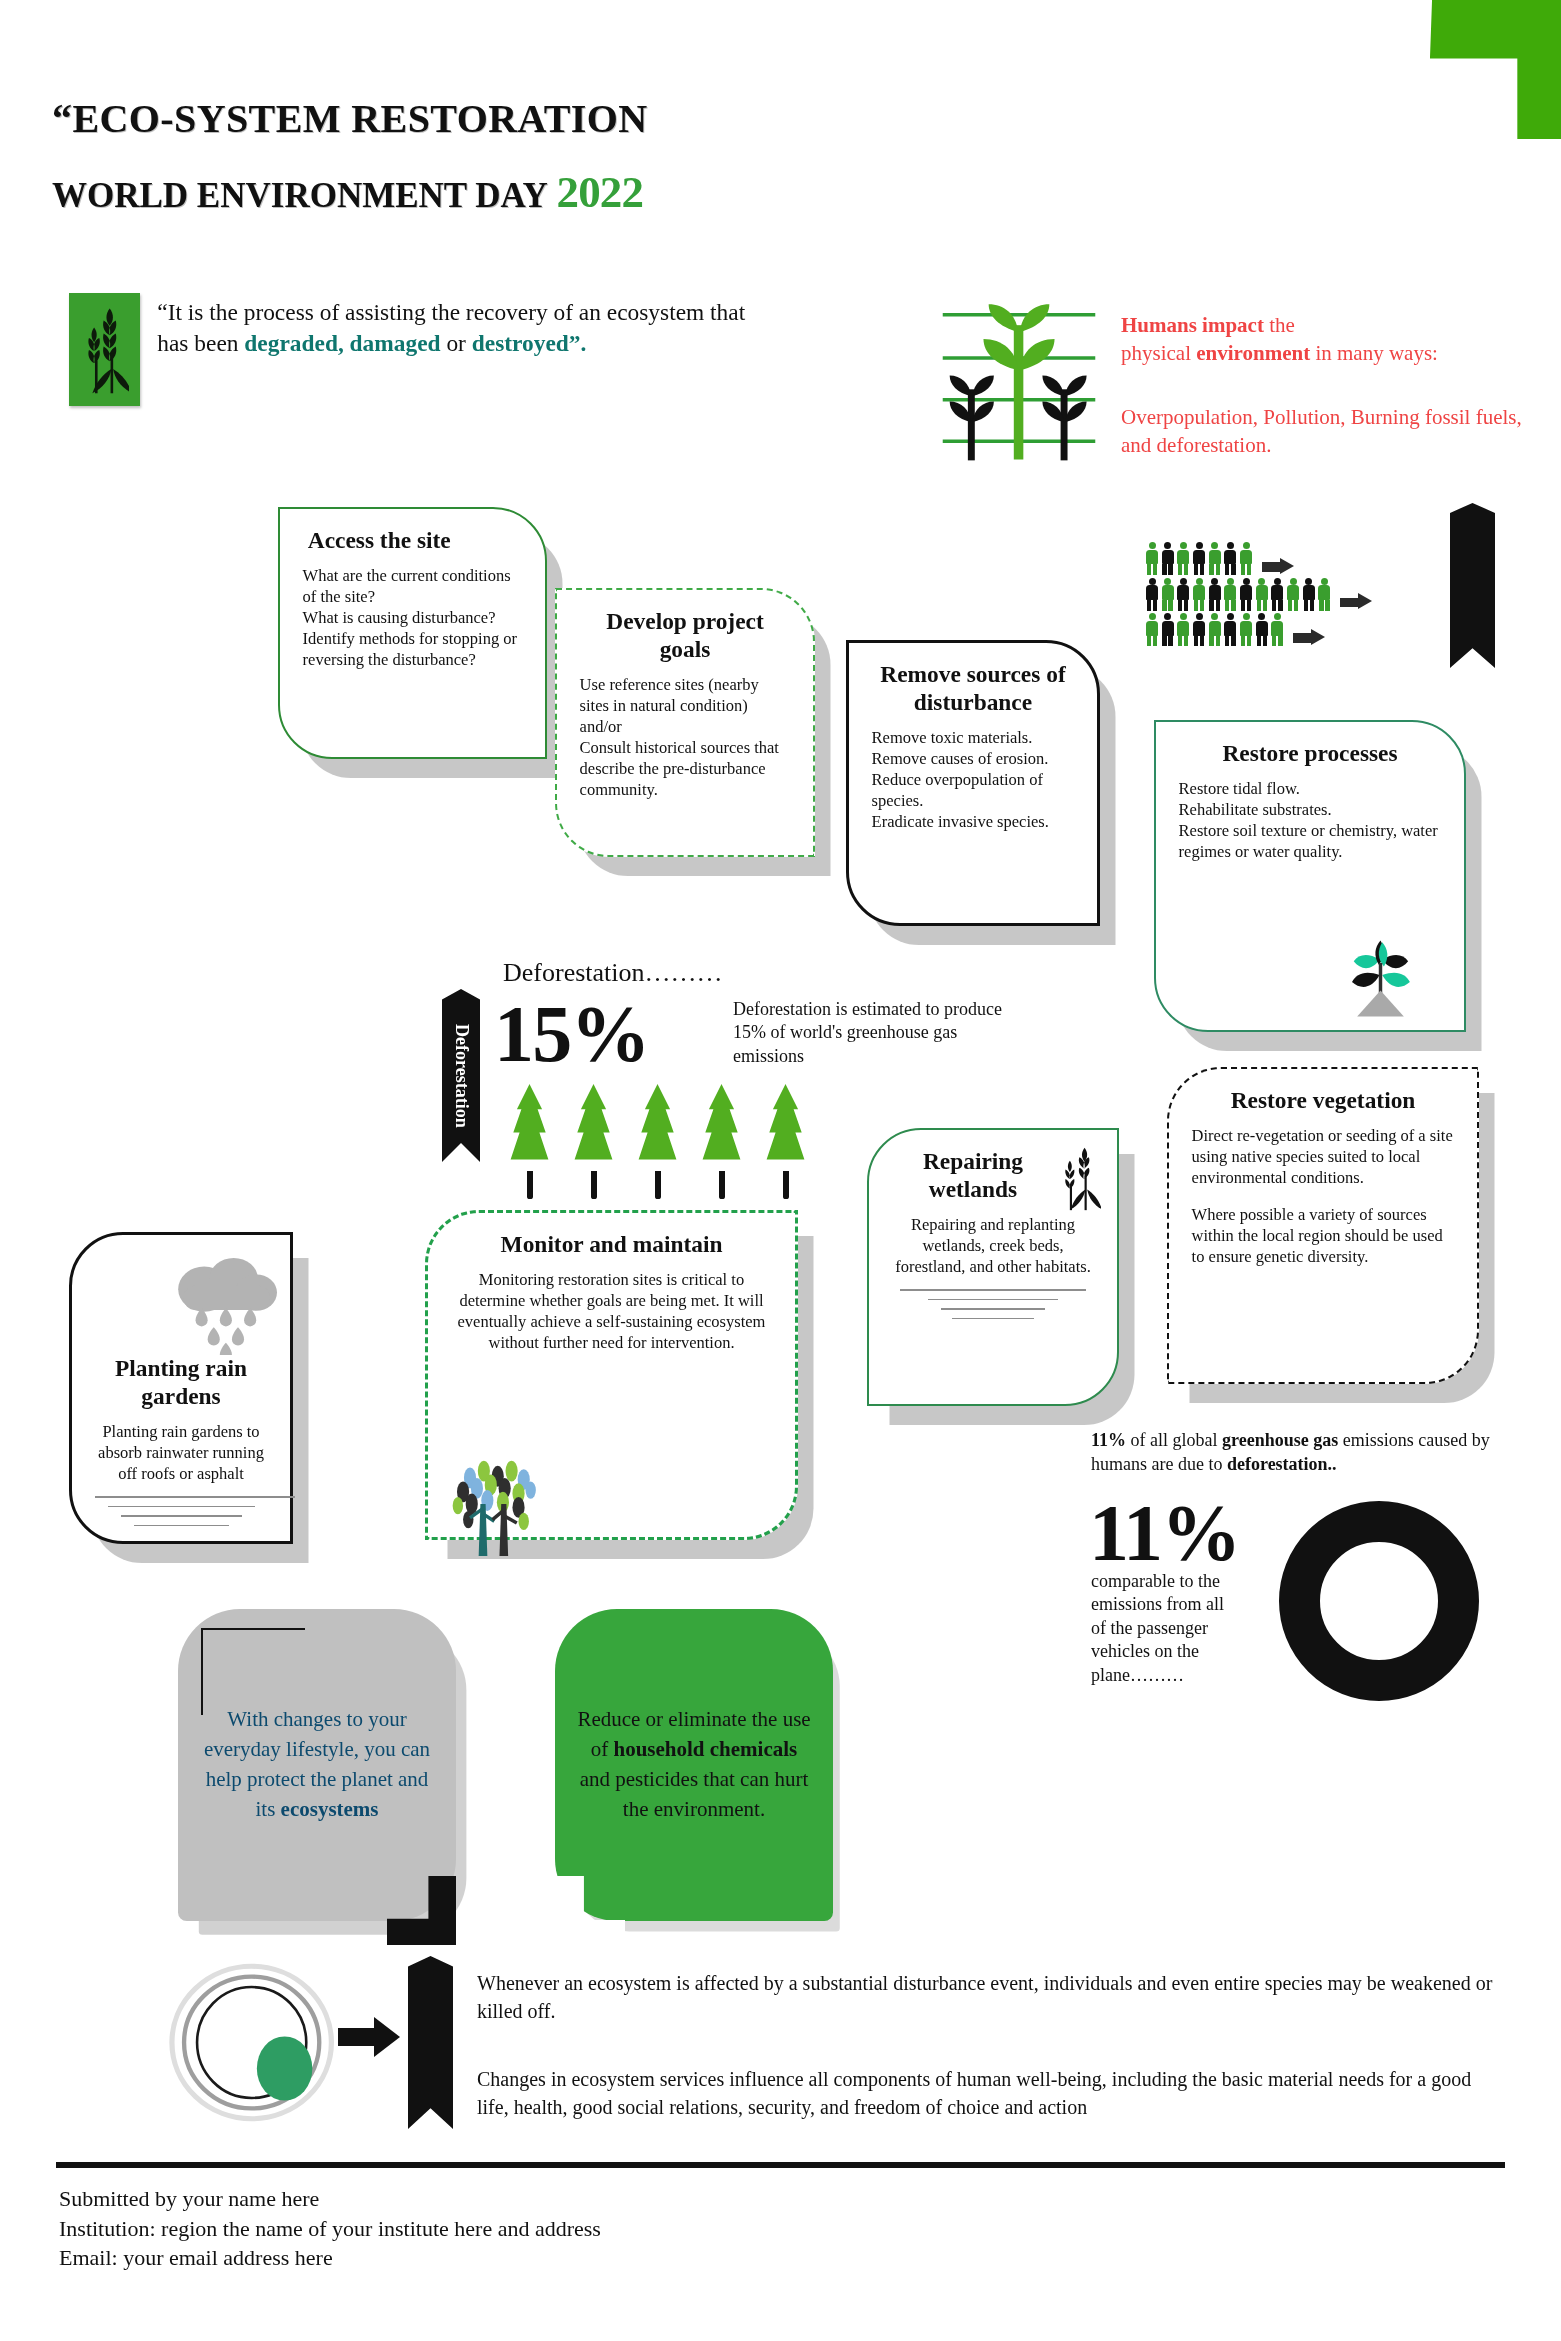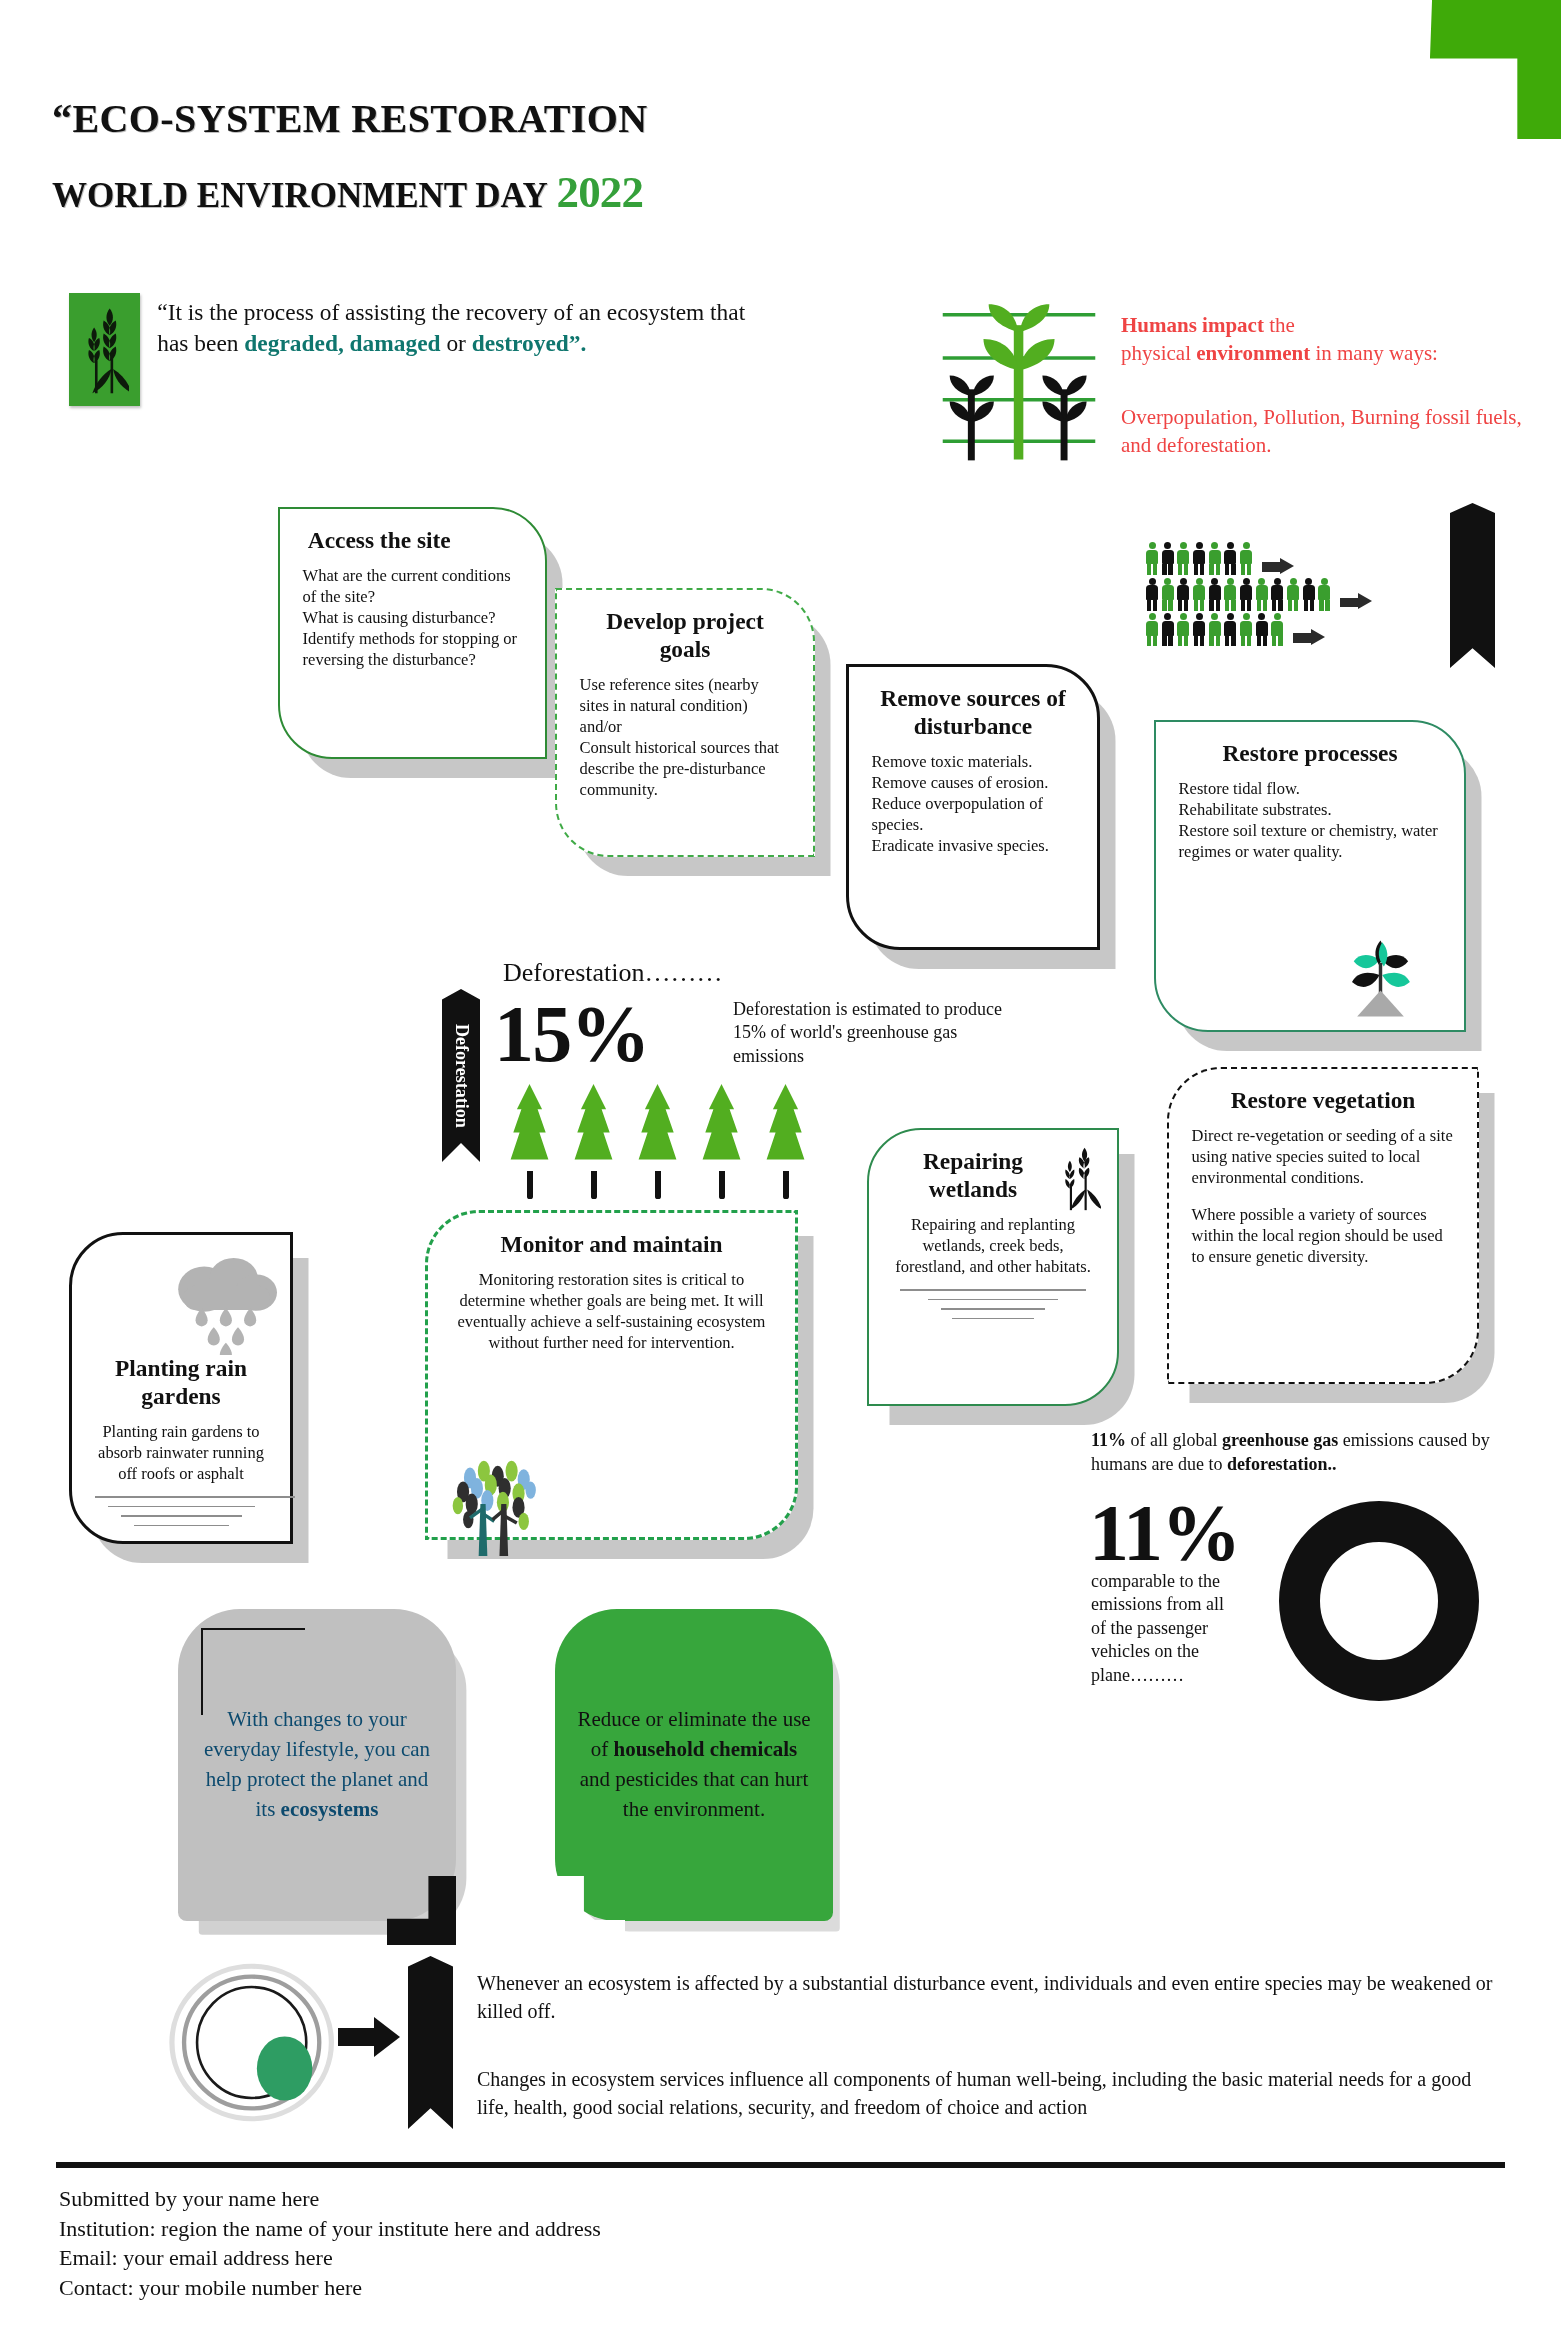--- a/index.html
+++ b/index.html
@@ -78,21 +78,21 @@
   #card-access {
     top:507px; left:278px; width:269px; height:252px;
     border:2.2px solid #2e8b35; border-radius:0 54px 0 54px;
   }
   #card-access h3 { text-align:left; padding-left:5.2px; }
   #card-goals {
     top:588px; left:555px; width:260px; height:269px;
     border:2.2px dashed #3faa46; border-radius:0 54px 0 54px;
   }
   #card-remove {
-    top:664px; left:846px; width:254px; height:286px;
+    top:640px; left:846px; width:254px; height:286px;
     border:3px solid #111; border-radius:0 54px 0 54px;
   }
   #card-restore-proc {
     top:720px; left:1154px; width:312px; height:312px;
     border:2.2px solid #2e8b63; border-radius:0 54px 0 54px;
     position:absolute;
   }
   #sprout-icon { position:absolute; right:36px; bottom:8.7px; width:95px; height:91px; }
 
   
@@ -633,15 +633,14 @@
 <div class="abs" id="foot-para">
   <p>Whenever an ecosystem is affected by a substantial disturbance event, individuals and even entire species may be weakened or killed off.</p>
   <p class="second">Changes in ecosystem services influence all components of human well-being, including the basic material needs for a good life, health, good social relations, security, and freedom of choice and action</p>
 </div>
 
 <div class="abs" id="footer-rule"></div>
 <div class="abs" id="footer-lines">
   <div>Submitted by your name here</div>
   <div>Institution: region the name of your institute here and address</div>
   <div>Email: your email address here</div>
-  <div>Contact: your mobile number here</div>
 </div>
 
 
 </body></html>

